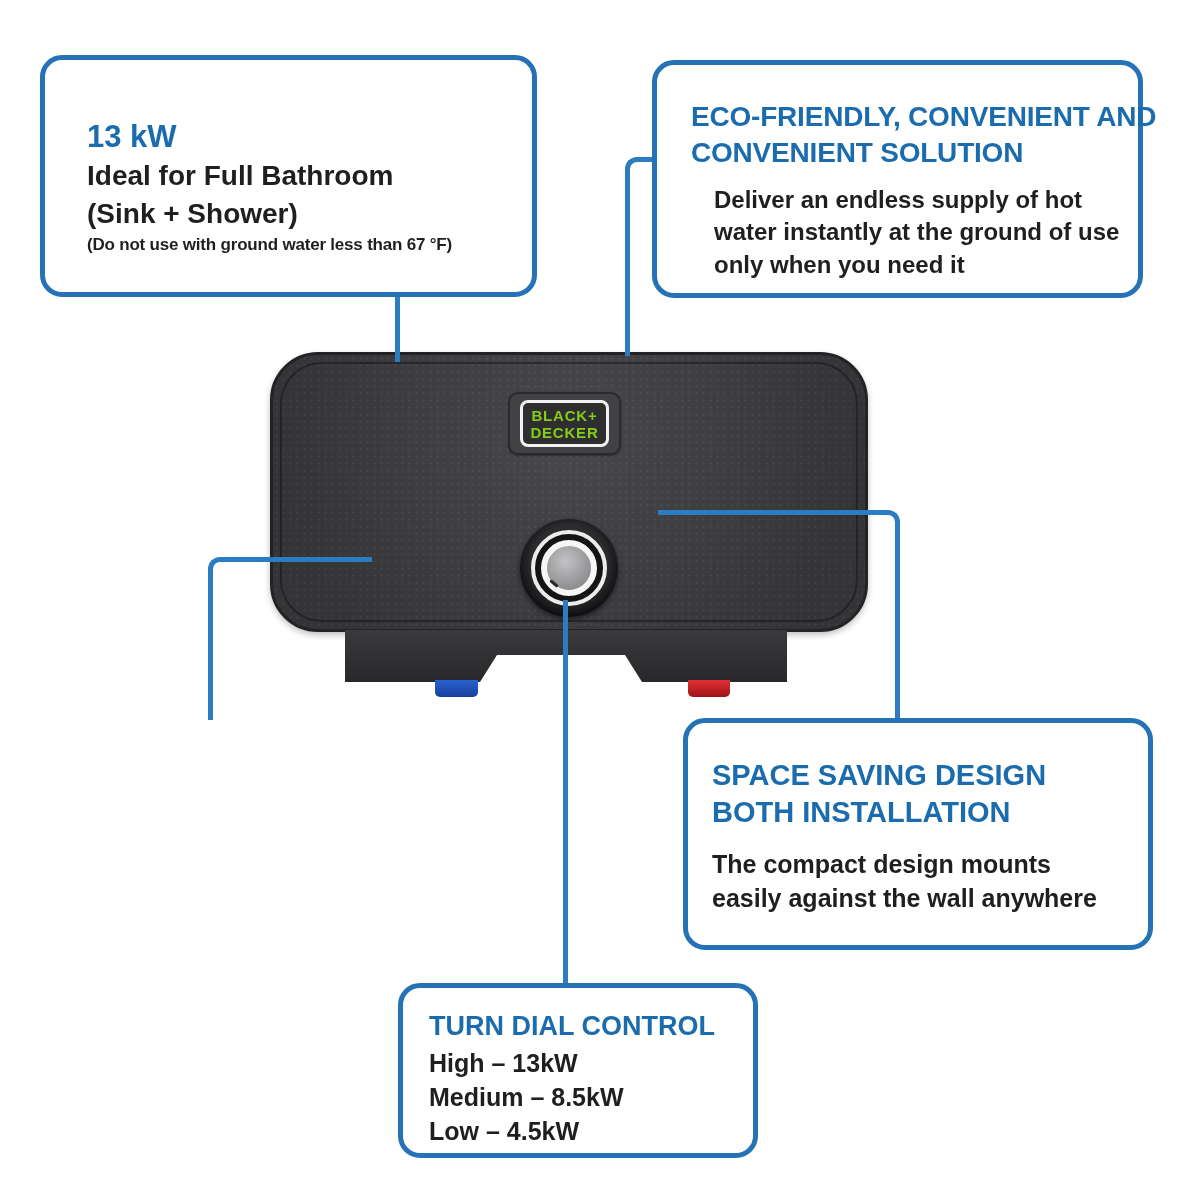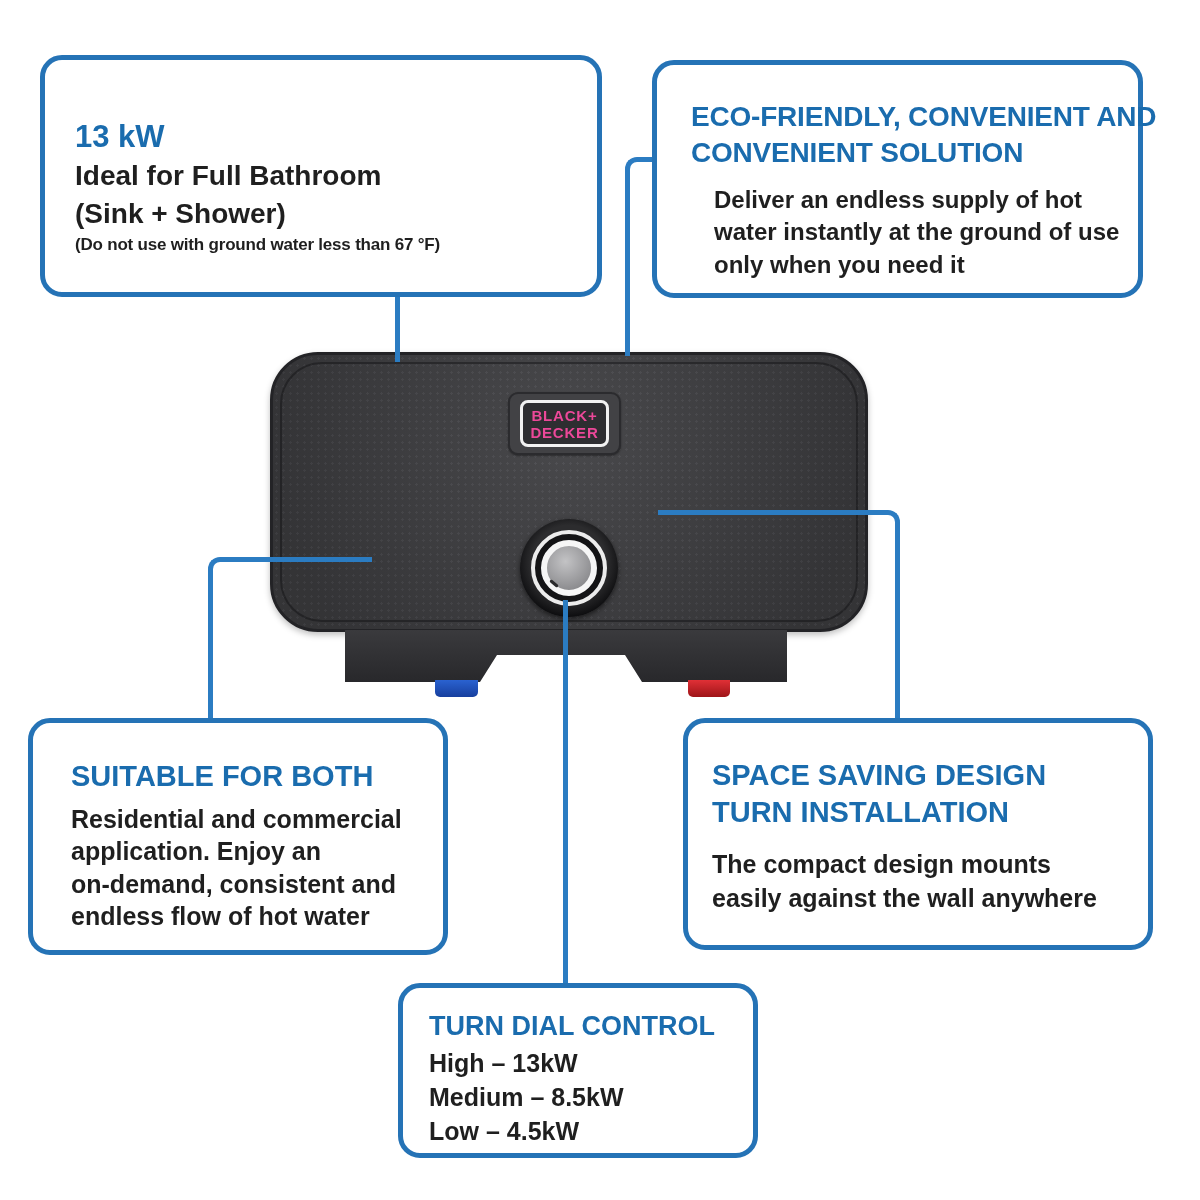--- a/index.html
+++ b/index.html
@@ -20,21 +20,21 @@
     background: #ffffff;
     border: 5px solid #2573b6;
     border-radius: 22px;
     z-index: 4;
     font-weight: bold;
     color: #1f1f1f;
   }
   .callout .heading { color: #1a6cae; font-weight: bold; }
   .body-line { white-space: nowrap; }
 
-  #box-power { left: 40px; top: 55px; width: 562px; height: 242px; padding: 58px 20px 0 30px; }
+  #box-power { left: 40px; top: 55px; width: 497px; height: 242px; padding: 58px 20px 0 42px; }
   #box-power .heading { font-size: 31px; line-height: 1.25; }
   #box-power .big-line { font-size: 28px; line-height: 1.36; }
   #box-power .note { font-size: 17px; line-height: 1.4; letter-spacing: -0.2px; }
 
   #box-eco { left: 652px; top: 60px; width: 491px; height: 238px; padding: 34px 20px 0 34px; }
   #box-eco .heading { font-size: 28px; line-height: 1.28; letter-spacing: -0.2px; }
   #box-eco .body { margin-top: 13px; font-size: 24px; line-height: 1.36; margin-left: 23px; }
 
   #box-suitable { left: 28px; top: 718px; width: 420px; height: 237px; padding: 36px 16px 0 38px; }
   #box-suitable .heading { font-size: 29px; line-height: 1.2; }
@@ -91,21 +91,21 @@
     background: #424245;
     border: 2px solid #2b2b2e;
     display: flex; align-items: center; justify-content: center;
     box-shadow: 0 1px 2px rgba(0,0,0,0.4);
   }
   #brand-badge {
     width: 89px; height: 47px;
     border: 3px solid #f2f2f2;
     border-radius: 8px;
     background: #2e2e31;
-    color: #ec4899;
+    color: #84cc16;
     display: flex; flex-direction: column; align-items: center; justify-content: center;
     font-weight: bold; font-size: 15px; line-height: 17px; letter-spacing: 0.8px;
   }
 
   #dial-knob {
     position: absolute; left: 247px; top: 164px; width: 98px; height: 98px;
     border-radius: 50%;
     background: radial-gradient(circle at 50% 45%, #2c2c2e 52%, #0d0d0f 74%);
     display: flex; align-items: center; justify-content: center;
     box-shadow: 0 2px 5px rgba(0,0,0,0.55);
@@ -159,34 +159,25 @@
       <div class="body-line">ECO-FRIENDLY, CONVENIENT AND</div>
       <div class="body-line">CONVENIENT SOLUTION</div>
     </div>
     <div class="body">
       <div class="body-line">Deliver an endless supply of hot</div>
       <div class="body-line">water instantly at the ground of use</div>
       <div class="body-line">only when you need it</div>
     </div>
   </div>
 
-  <div class="callout" id="box-suitable">
-    <div class="heading body-line">SUITABLE FOR BOTH</div>
-    <div class="body">
-      <div class="body-line">Residential and commercial</div>
-      <div class="body-line">application. Enjoy an</div>
-      <div class="body-line">on-demand, consistent and</div>
-      <div class="body-line">endless flow of hot water</div>
-    </div>
-  </div>
 
   <div class="callout" id="box-space">
     <div class="heading">
       <div class="body-line">SPACE SAVING DESIGN</div>
-      <div class="body-line">TURN INSTALLATION</div>
+      <div class="body-line">BOTH INSTALLATION</div>
     </div>
     <div class="body">
       <div class="body-line">The compact design mounts</div>
       <div class="body-line">easily against the wall anywhere</div>
     </div>
   </div>
 
   <div class="callout" id="box-dial">
     <div class="heading body-line">TURN DIAL CONTROL</div>
     <div class="body">

